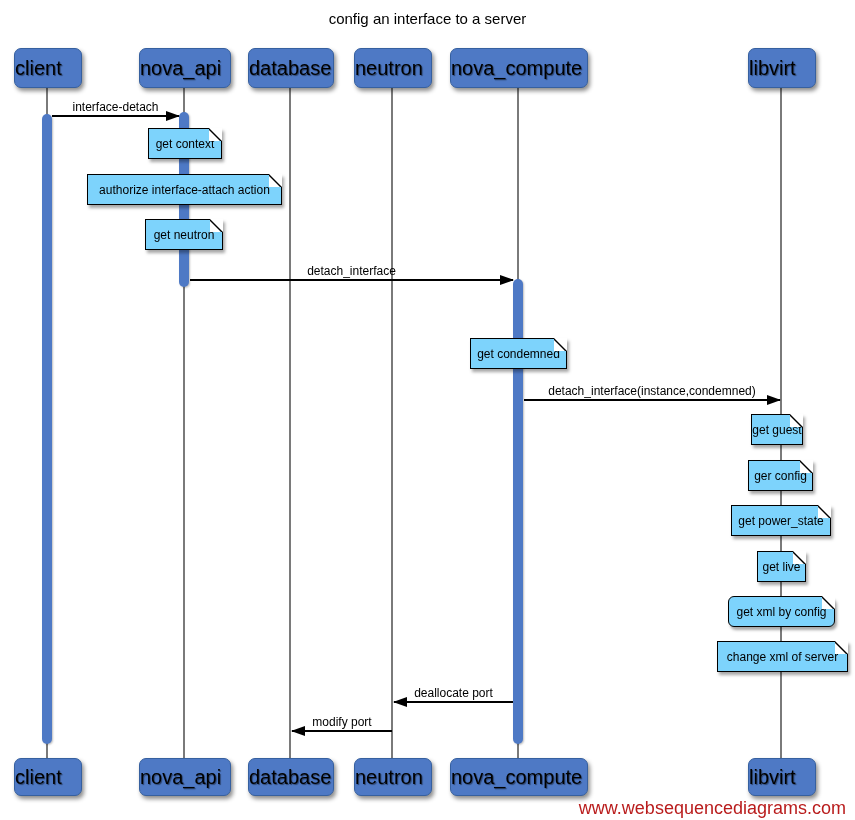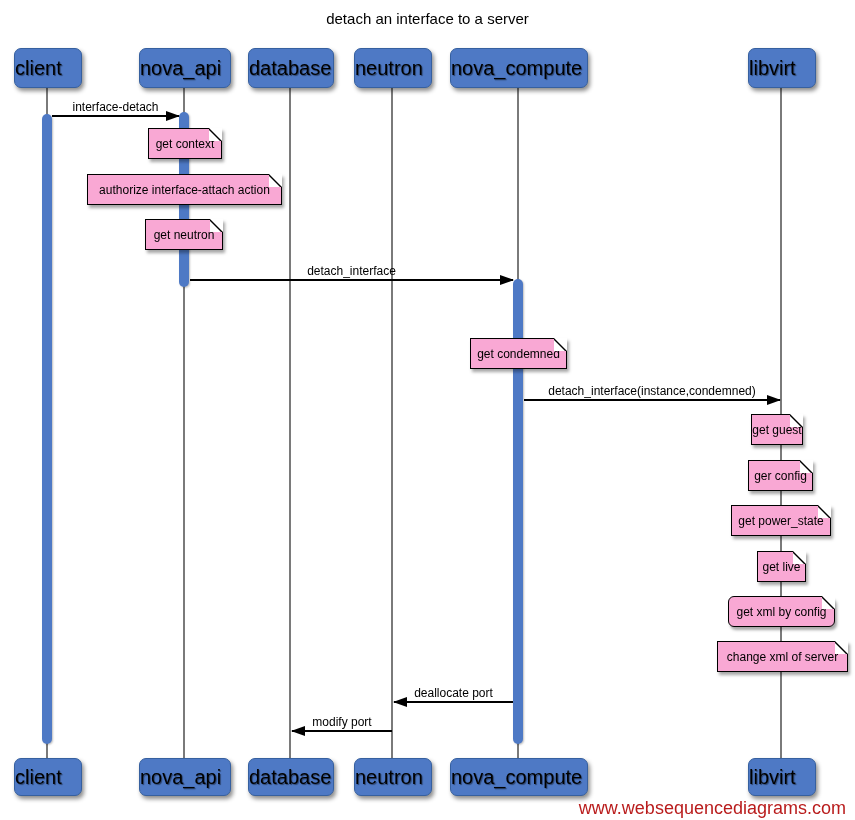--- a/index.html
+++ b/index.html
@@ -32,21 +32,21 @@
     position:absolute;left:0;right:0;bottom:1px;text-align:center;
     font-size:12px;white-space:nowrap;
   }
   .arrowhead{
     position:absolute;width:0;height:0;bottom:-6px;
     border-top:5px solid transparent;border-bottom:5px solid transparent;
   }
   .arrowhead.right{right:-1px;border-left:14px solid #000;}
   .arrowhead.left{left:-1px;border-right:14px solid #000;}
   .note{
-    position:absolute;height:31px;background:#f9a8d4;border:1px solid #000;
+    position:absolute;height:31px;background:#7dd3fc;border:1px solid #000;
     box-shadow:2px 3px 3px rgba(0,0,0,0.35);
     display:flex;align-items:center;justify-content:center;
     font-size:12px;white-space:nowrap;box-sizing:border-box;
   }
   .note::before{
     content:"";position:absolute;top:-1px;right:-1px;width:0;height:0;
     border-style:solid;border-width:0 13px 13px 0;
     border-color:#fff #fff #000 #000;
   }
   .note::after{
@@ -56,21 +56,21 @@
   }
   .watermark{
     position:absolute;top:798px;right:9px;font-size:18px;color:#b91c1c;
   }
 </style>
 </head>
 <body>
 
 <div class="canvas">
 
-  <div class="title">detach an interface to a server</div>
+  <div class="title">config an interface to a server</div>
 
   <div class="lifeline" style="left:46px;"></div>
   <div class="lifeline" style="left:183px;"></div>
   <div class="lifeline" style="left:289px;"></div>
   <div class="lifeline" style="left:391px;"></div>
   <div class="lifeline" style="left:517px;"></div>
   <div class="lifeline" style="left:780px;"></div>
 
   <div class="activation" style="left:42px;top:114px;height:630px;"></div>
   <div class="activation" style="left:179px;top:112px;height:175px;"></div>

